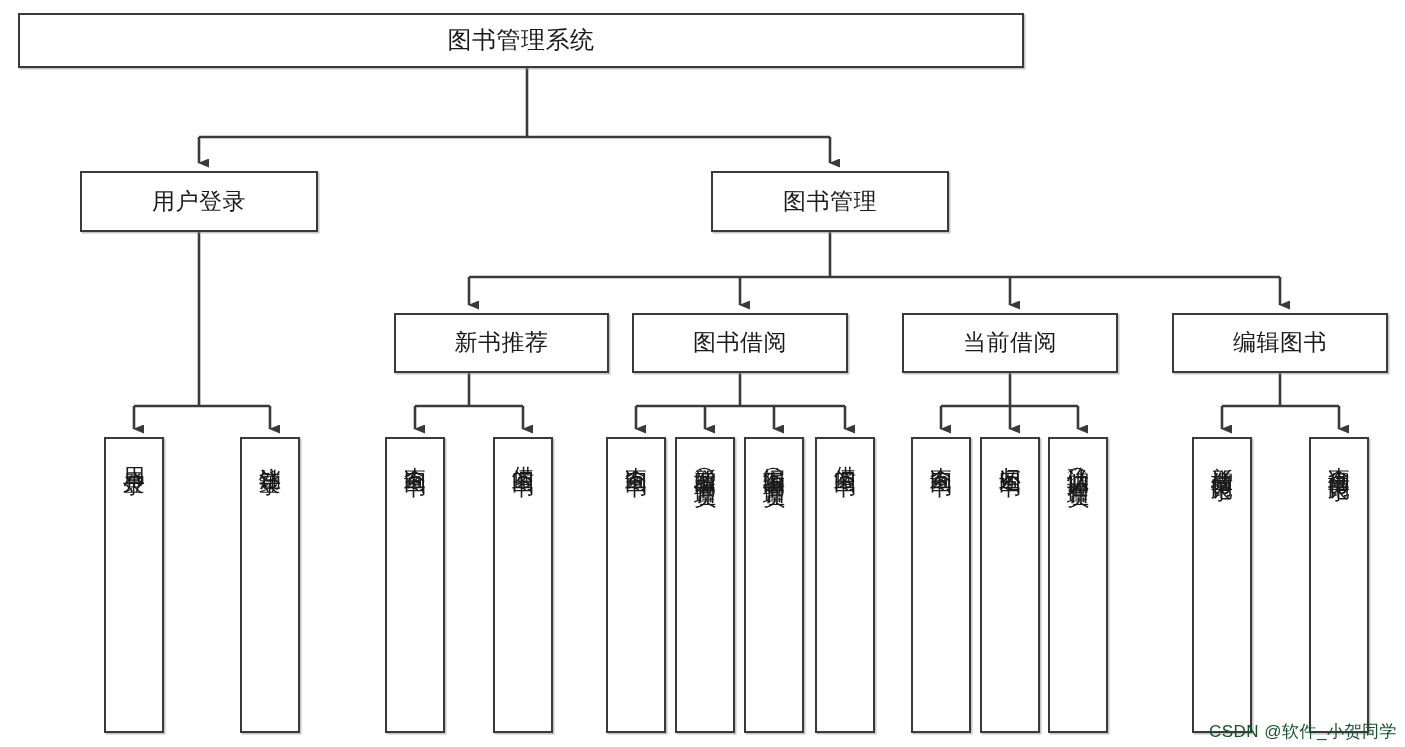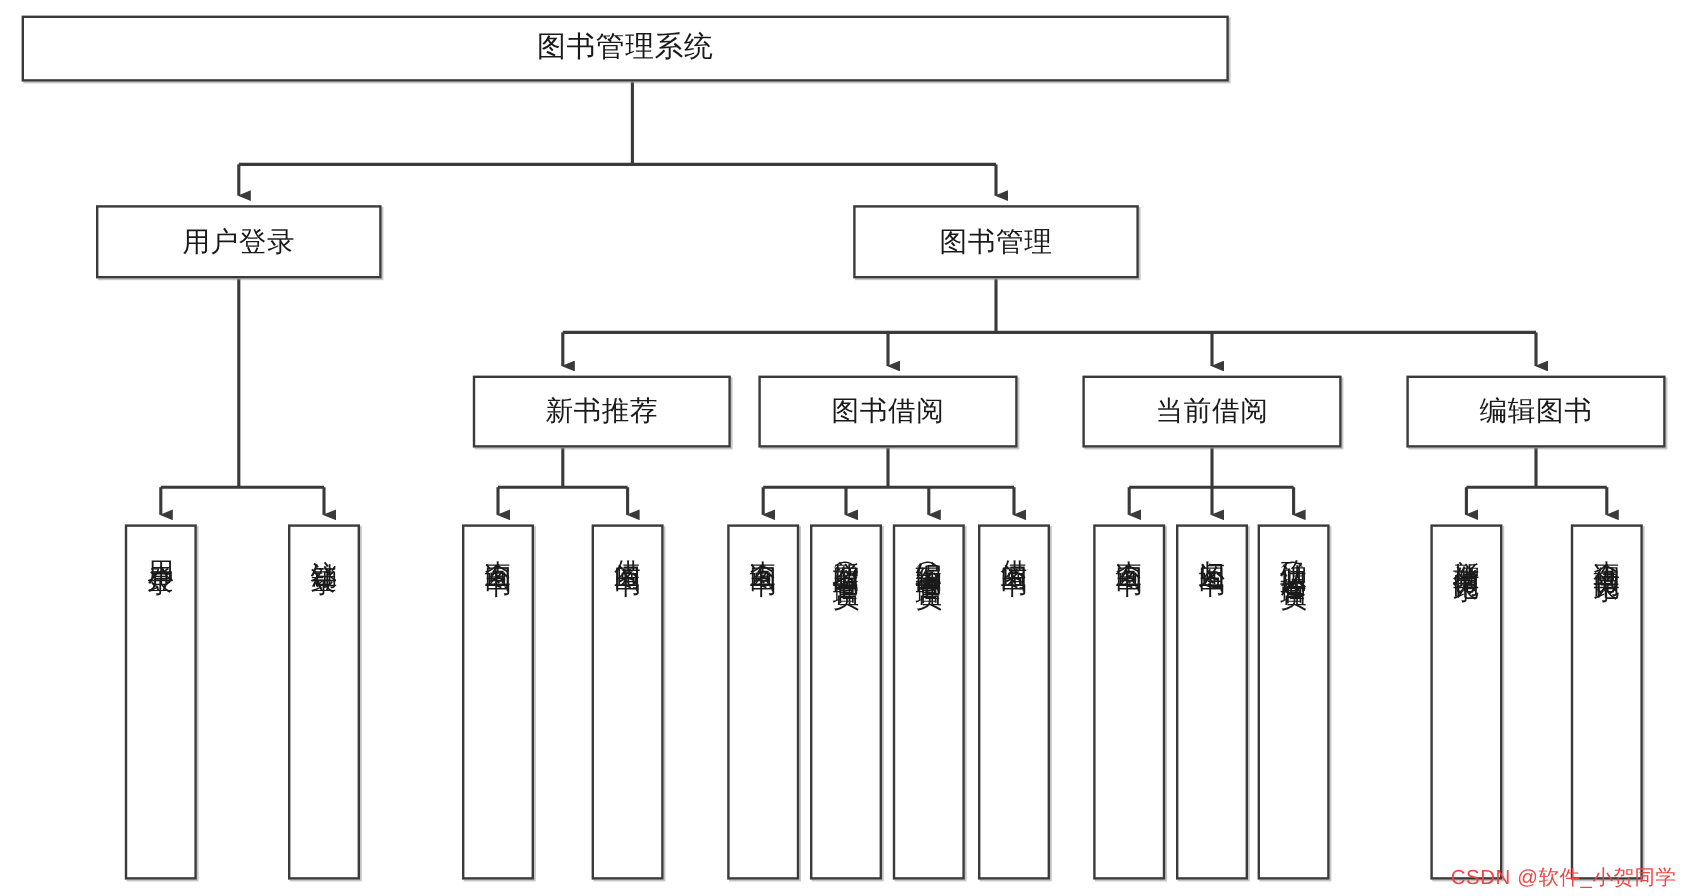--- a/index.html
+++ b/index.html
@@ -63,21 +63,21 @@
     font-size: 22px;
     line-height: 1.08;
     letter-spacing: 3px;
     white-space: nowrap;
   }
   .watermark {
     position: absolute;
     right: 8px;
     bottom: 4px;
     font-size: 17px;
-    color: #ef4444;
+    color: #14532d;
     letter-spacing: 0.5px;
     white-space: nowrap;
     user-select: none;
     text-align: center;
   }
 </style>
 </head>
 <body>
 
 <div id="diagram-root">

